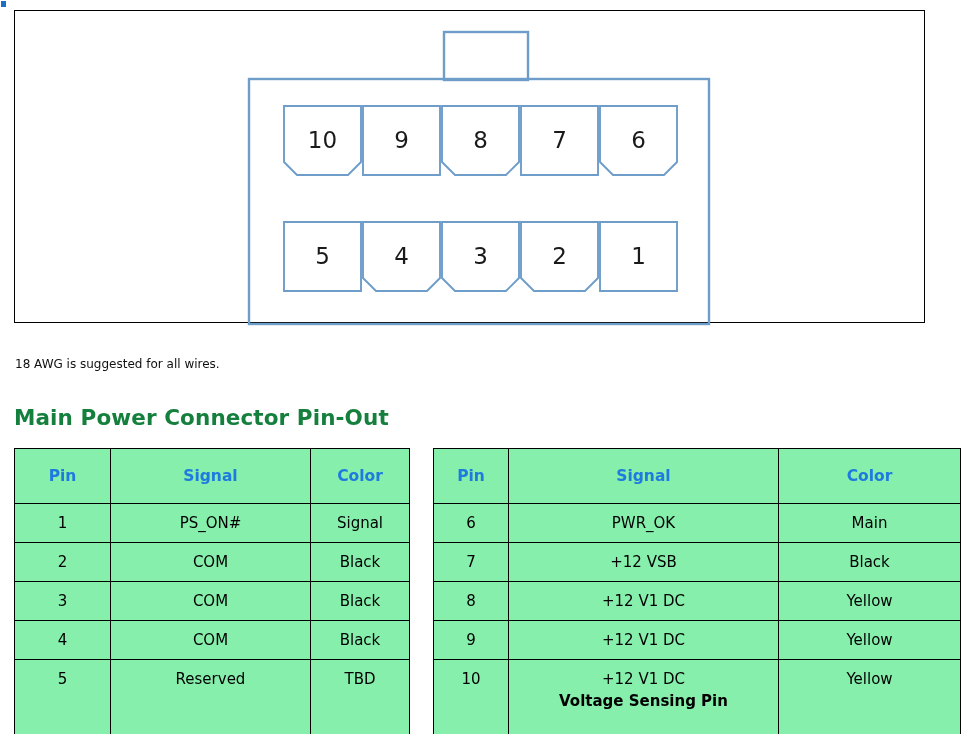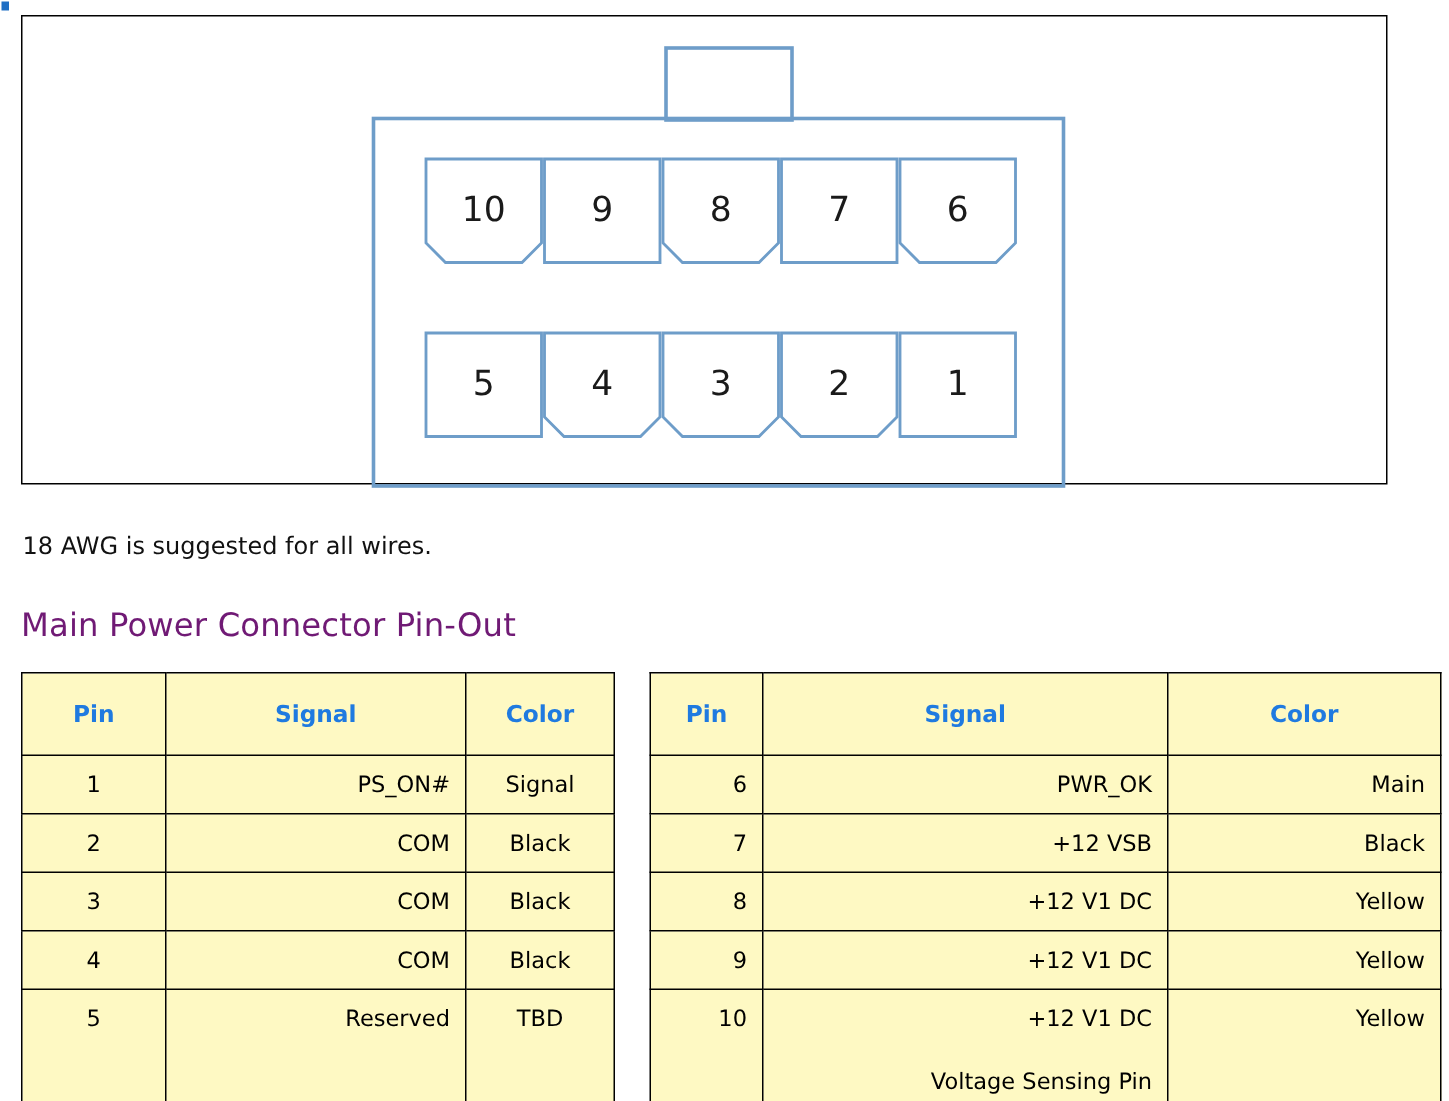--- a/index.html
+++ b/index.html
@@ -58,83 +58,83 @@
     fill: #1a1a1a;
     text-anchor: middle;
     dominant-baseline: middle;
   }
 
   
   .note-line {
     position: absolute;
     left: 15px;
     top: 352px;
-    font-size: 16px;
+    font-size: 12px;
     line-height: 24px;
     color: #111111;
     white-space: nowrap;
   }
 
   
   .section-heading {
     position: absolute;
     left: 14px;
     top: 405px;
     font-size: 21.5px;
-    font-weight: normal;
-    color: #701a75;
+    font-weight: bold;
+    color: #15803d;
     letter-spacing: 0.1px;
     white-space: nowrap;
   }
 
   
   .pin-table {
     position: absolute;
     border-collapse: collapse;
     table-layout: fixed;
     font-size: 15px;
   }
   .pin-table td,
   .pin-table th {
     border: 1.3px solid #000000;
     padding: 0;
     vertical-align: top;
-    background: #fef9c3;
+    background: #86efac;
   }
   .pin-table th {
     font-weight: bold;
     color: #1f7ae0;
     font-size: 15.5px;
     height: 54px;
     vertical-align: middle;
   }
   .pin-table td {
     height: 38px;
     vertical-align: middle;
   }
   .cell-pad {
     padding: 0 10px;
   }
   .al-center { text-align: center; }
-  .al-left   { text-align: right; }
+  .al-left   { text-align: center; }
 
   .table-left  { left: 14px;  top: 448px; width: 395px; }
   .table-right { left: 433px; top: 448px; width: 527px; }
 
   .table-left  .col-pin    { width: 96px; }
   .table-left  .col-signal { width: 200px; }
   .table-left  .col-color  { width: 99px; }
 
   .table-right .col-pin    { width: 75px; }
   .table-right .col-signal { width: 270px; }
   .table-right .col-color  { width: 182px; }
 
   .row-tall td { height: 80px; vertical-align: top; }
   .row-tall .cell-pad { padding-top: 10px; }
-  .sub-line { display: block; margin-top: 24px; }
+  .sub-line { display: block; margin-top: 4px; font-weight: bold; }
 </style>
 </head>
 <body>
 
 <div class="corner-tick"></div>
 
 <div class="figure-frame">
   <div class="connector-wrap">
     <svg class="connector-svg" viewBox="0 0 490 305" xmlns="http://www.w3.org/2000/svg">
       <g fill="none" stroke="#6e9dc9" stroke-width="2.4" stroke-linejoin="miter">

